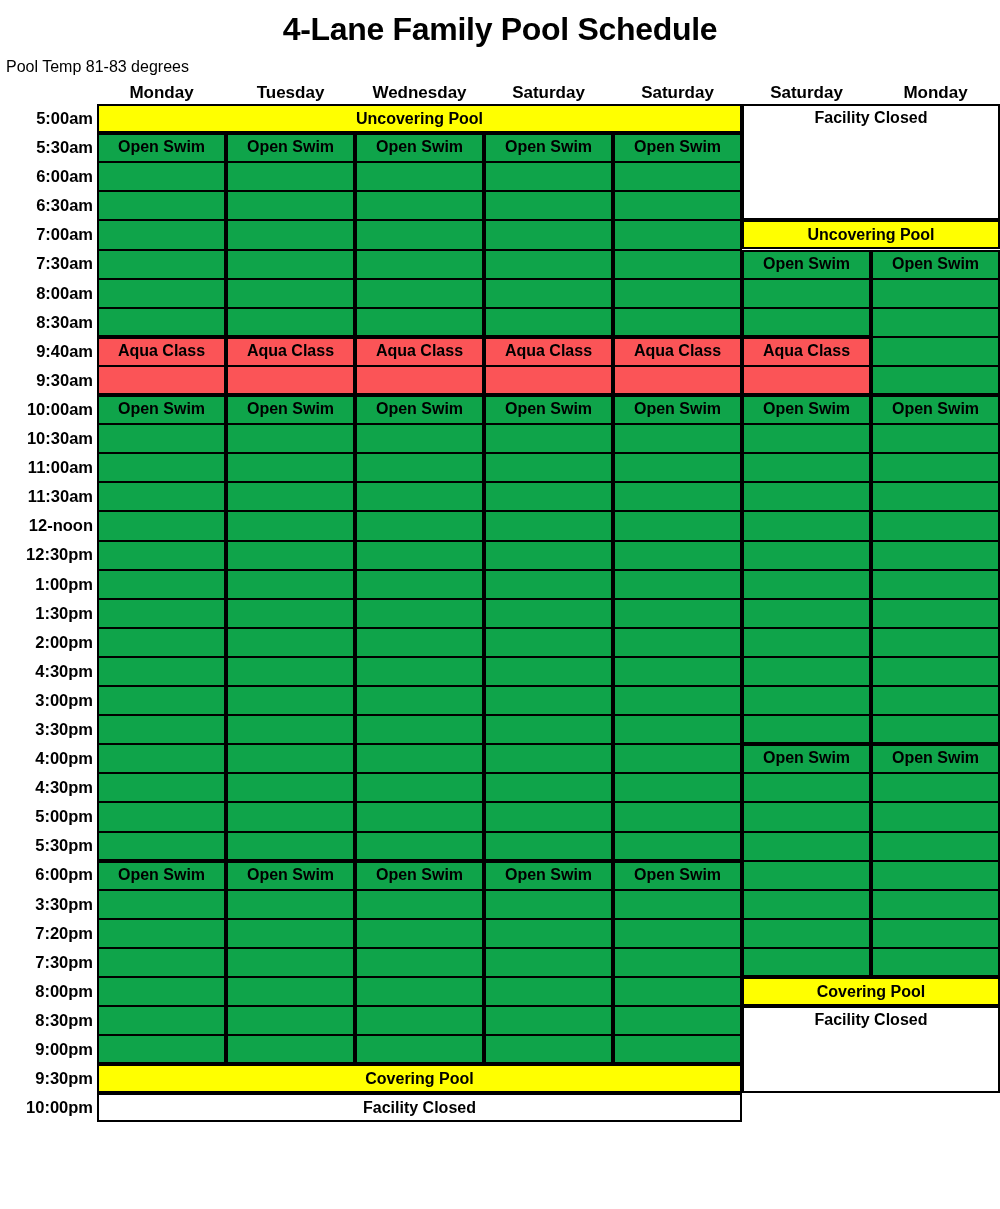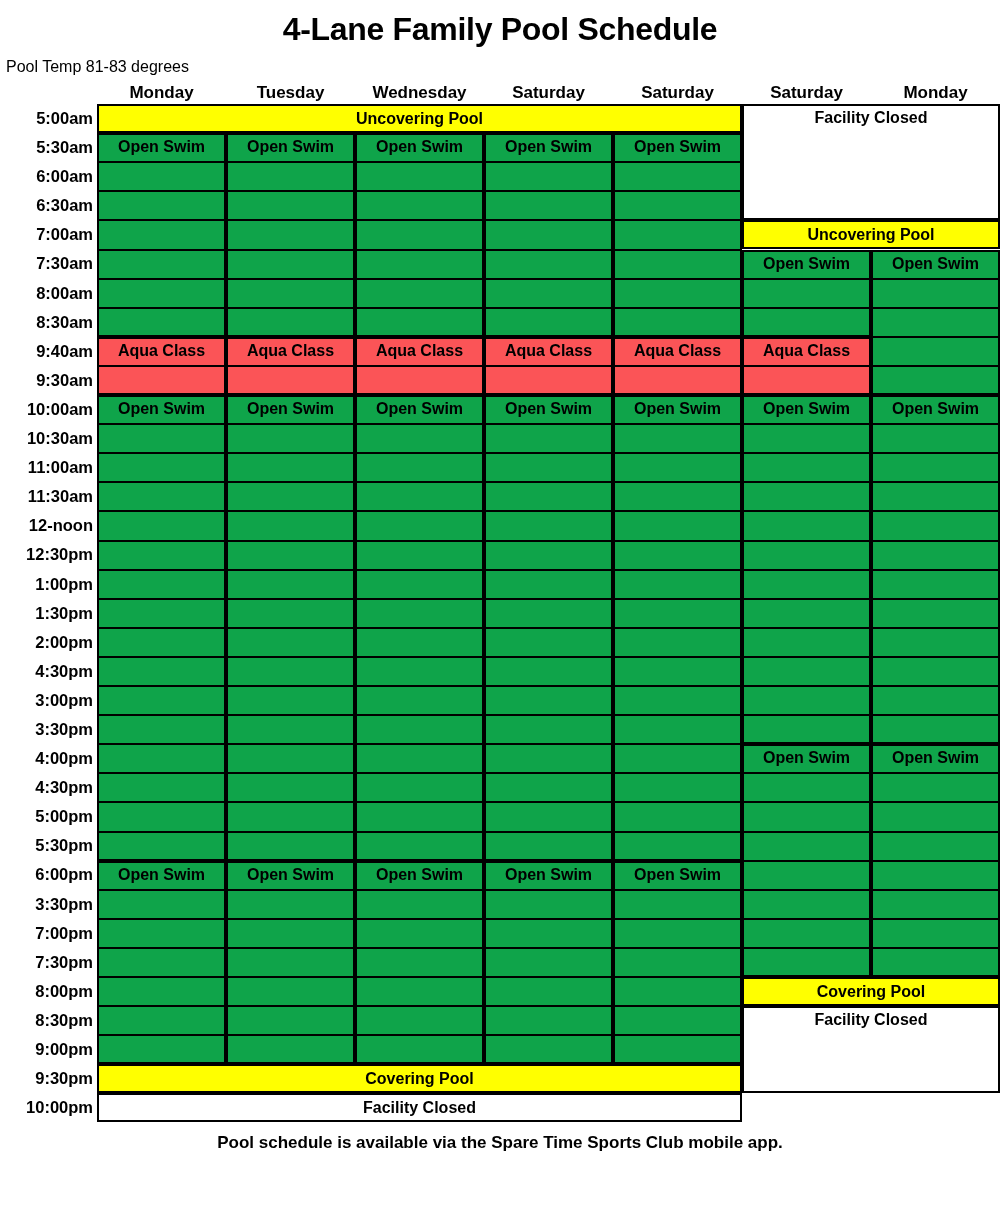--- a/index.html
+++ b/index.html
@@ -151,21 +151,21 @@
         <div class="t">2:00pm</div>
         <div class="t">4:30pm</div>
         <div class="t">3:00pm</div>
         <div class="t">3:30pm</div>
         <div class="t">4:00pm</div>
         <div class="t">4:30pm</div>
         <div class="t">5:00pm</div>
         <div class="t">5:30pm</div>
         <div class="t">6:00pm</div>
         <div class="t">3:30pm</div>
-        <div class="t">7:00pm</div>
+        <div class="t">7:20pm</div>
         <div class="t">7:30pm</div>
         <div class="t">8:00pm</div>
         <div class="t">8:30pm</div>
         <div class="t">9:00pm</div>
         <div class="t">9:30pm</div>
         <div class="t">10:00pm</div>
       </div>
     <div id="blocklayer">
         <div class="blk yellow" style="left: 97px; top: 0px; width: 645px; height: 29.1px;">
           <span>Uncovering Pool</span>
@@ -451,14 +451,13 @@
         <div style="position: absolute; left: 613px; top: 842.9px; width: 129px; height: 2px; background: rgb(0, 0, 0);"></div>
         <div style="position: absolute; left: 613px; top: 872px; width: 129px; height: 2px; background: rgb(0, 0, 0);"></div>
         <div style="position: absolute; left: 613px; top: 901.1px; width: 129px; height: 2px; background: rgb(0, 0, 0);"></div>
         <div style="position: absolute; left: 613px; top: 930.2px; width: 129px; height: 2px; background: rgb(0, 0, 0);"></div>
       </div>
   </div>
 
 </div>
 
 <div class="footer">
-  <div class="fl">Pool schedule is available via the Spare Time Sports Club mobile app.</div>
 </div>
 
 </body></html>

